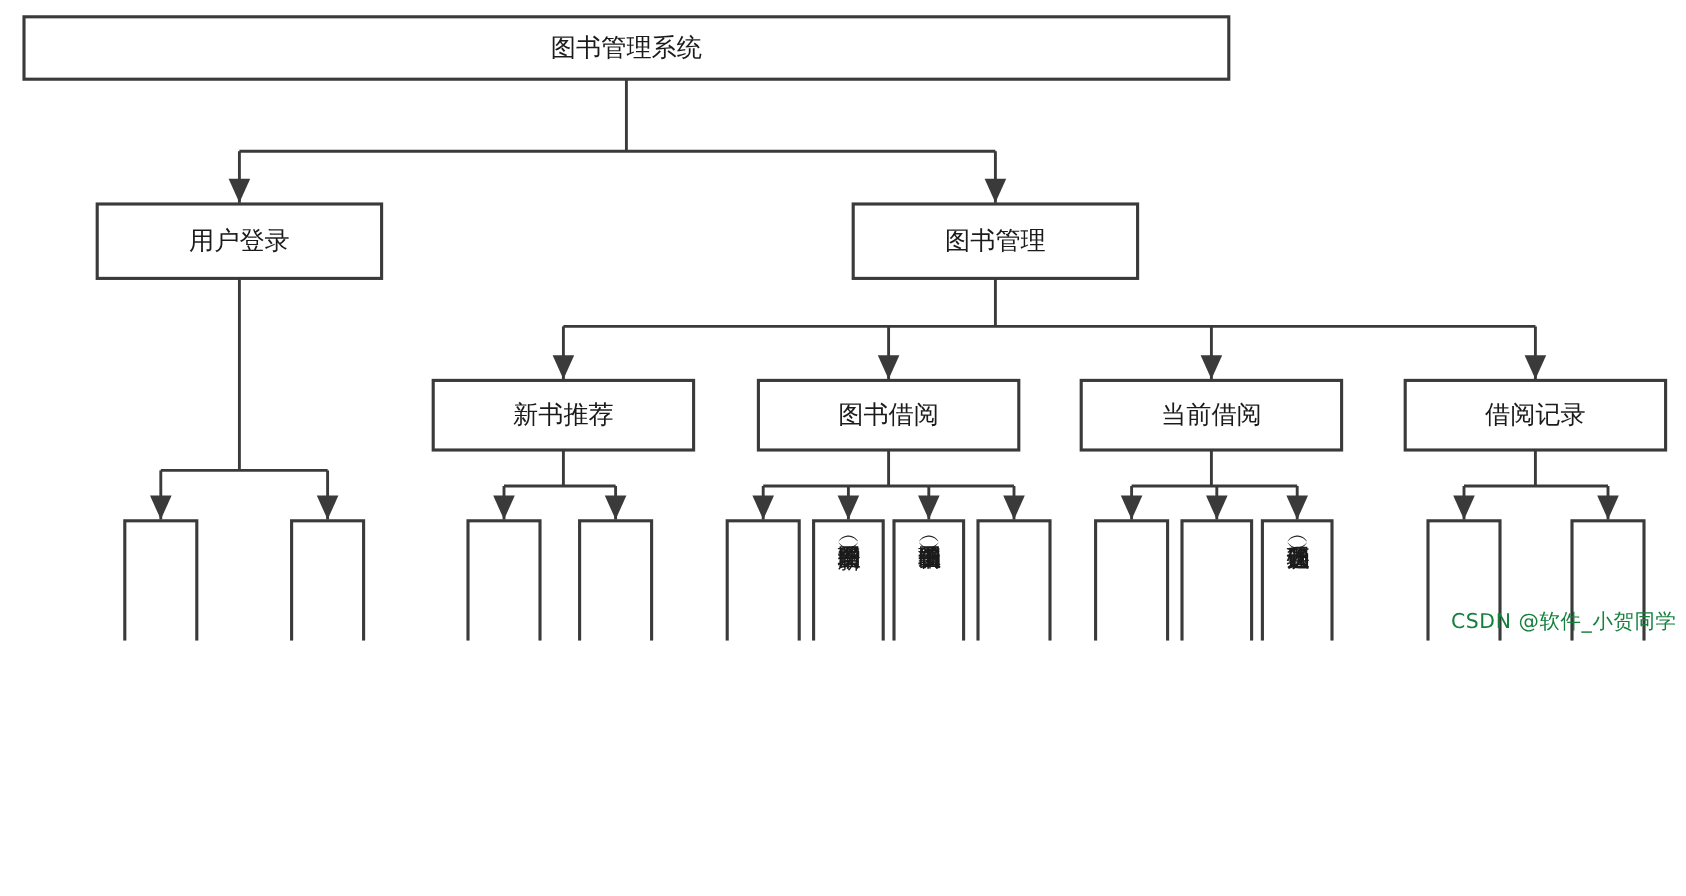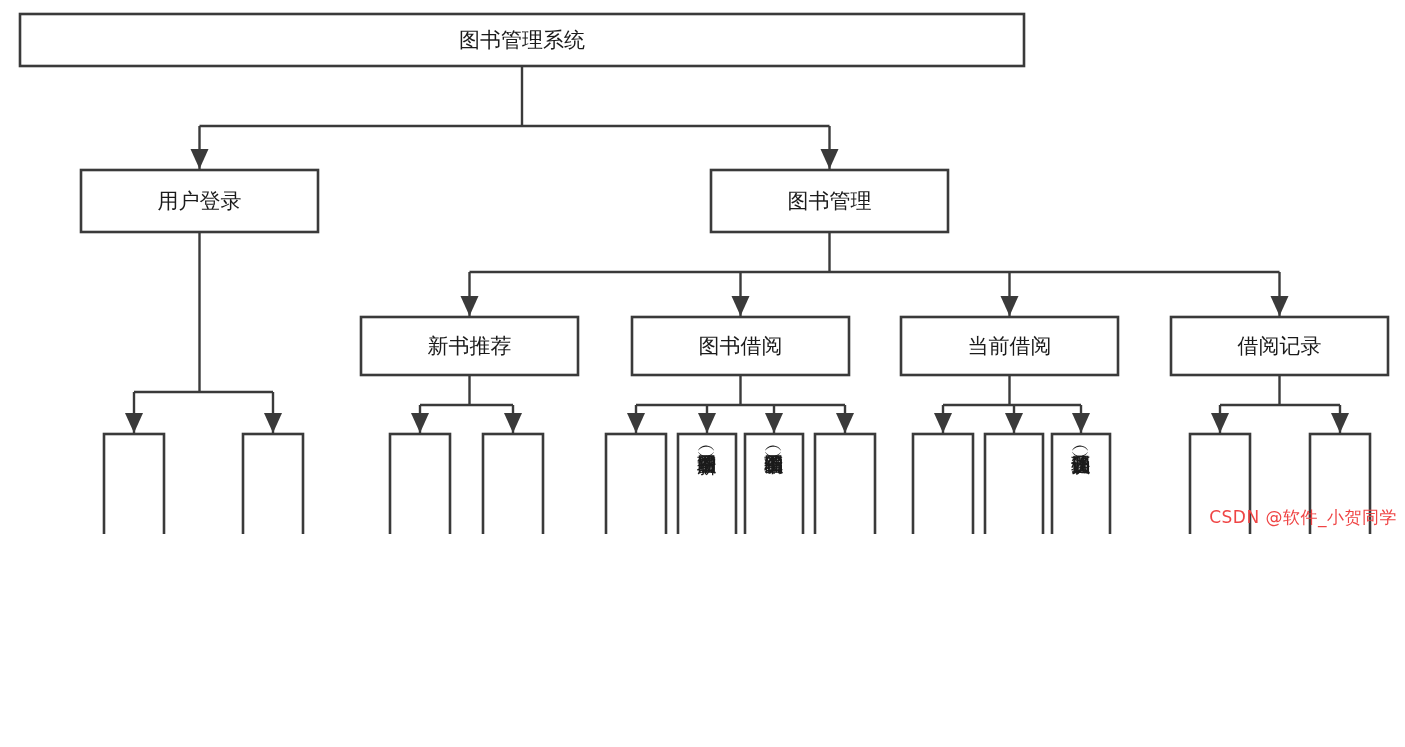--- a/index.html
+++ b/index.html
@@ -64,21 +64,21 @@
     align-items: center;
     justify-content: flex-start;
     pointer-events: none;
   }
   .watermark {
     position: absolute;
     right: 8px;
     bottom: 5px;
     font-family: "DejaVu Sans", "Liberation Sans", sans-serif;
     font-size: 17px;
-    color: #ef4444;
+    color: #15803d;
     letter-spacing: 0.5px;
     white-space: nowrap;
   }
 </style>
 </head>
 <body>
 
 <div id="diagram-root">
 
   <svg class="canvas" viewBox="0 0 1405 747">

